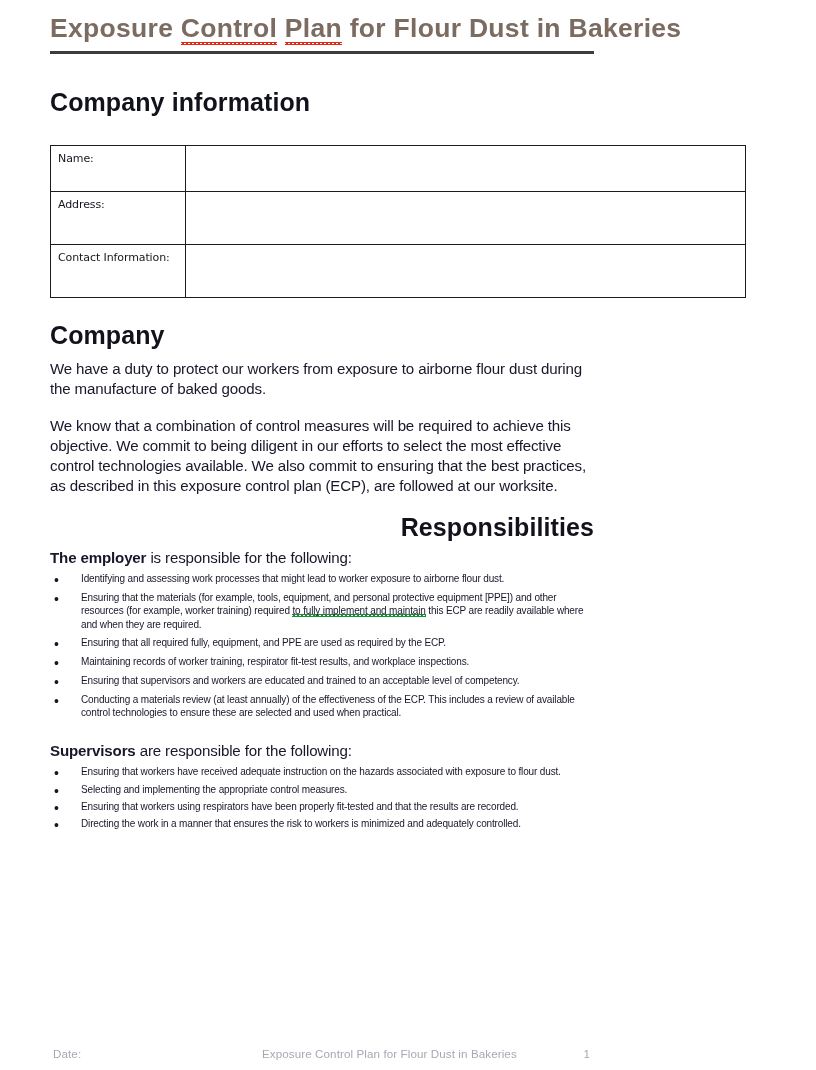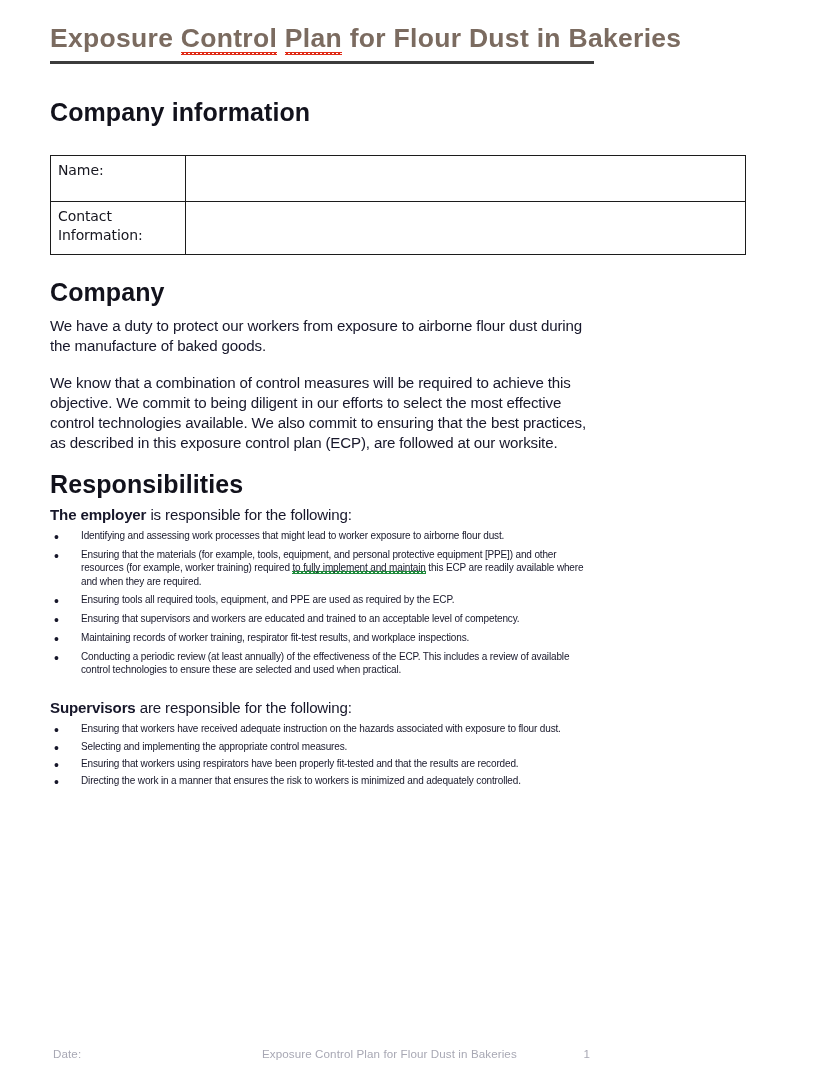--- a/index.html
+++ b/index.html
@@ -15,21 +15,21 @@
     font-family: "Liberation Sans", sans-serif;
     color: #1a1a24;
   }
 
   .page {
     position: absolute;
     left: 0; top: 0;
     width: 644px;
     height: 1070px;
     box-sizing: border-box;
-    padding: 17px 50px;
+    padding: 7px 50px;
   }
 
   
   .doc-title {
     margin: 0;
     padding-top: 6px;
     font-size: 26.5px;
     font-weight: bold;
     letter-spacing: 0.3px;
     line-height: 1.18;
@@ -56,38 +56,38 @@
   h2.section {
     margin: 0;
     font-size: 25px;
     font-weight: bold;
     color: #12121c;
     line-height: 1.25;
     letter-spacing: 0.1px;
   }
   .h-company   { padding-top: 33px; }
   .h-purpose   { padding-top: 22px; }
-  .h-resp      { padding-top: 15px; }
+  .h-resp      { padding-top: 15px; text-align: right; }
 
   
   table.company {
     border-collapse: collapse;
     width: 696px;
     margin-top: 26px;
     table-layout: fixed;
   }
   table.company td {
     border: 1.6px solid #1c1c1c;
     vertical-align: top;
     padding: 5px 7px 0 7px;
   }
   td.lbl {
     width: 120px;
     font-family: "DejaVu Sans", sans-serif;
-    font-size: 14px;
+    font-size: 11px;
     line-height: 1.42;
     color: #16161f;
     letter-spacing: -0.1px;
   }
   td.val { background: #ffffff; }
   tr.r1 td { height: 40px; }
   tr.r2 td { height: 47px; }
   tr.r3 td { height: 47px; }
 
   
@@ -169,43 +169,47 @@
   <div class="title-rule"></div>
 
   <h2 class="section h-company">Company information</h2>
 
   <table class="company">
     <tbody>
       <tr class="r1">
         <td class="lbl">Name:</td>
         <td class="val"></td>
       </tr>
+      <tr class="r2">
+        <td class="lbl">Address:</td>
+        <td class="val"></td>
+      </tr>
       <tr class="r3">
         <td class="lbl">Contact Information:</td>
         <td class="val"></td>
       </tr>
     </tbody>
   </table>
 
   <h2 class="section h-purpose">Company</h2>
   <p class="body p-first">We have a duty to protect our workers from exposure to airborne flour dust during the manufacture of baked goods.</p>
   <p class="body p-gap">We know that a combination of control measures will be required to achieve this objective. We commit to being diligent in our efforts to select the most effective control technologies available. We also commit to ensuring that the best practices, as described in this exposure control plan (ECP), are followed at our worksite.</p>
 
   <h2 class="section h-resp">Responsibilities</h2>
 
   <p class="body lead">
     <b>The employer</b><span> is responsible for the following:</span>
   </p>
   <ul class="bul">
       <li><span>Identifying and assessing work processes that might lead to worker exposure to airborne flour dust.</span></li>
       <li><span>Ensuring that the materials (for example, tools, equipment, and personal protective equipment [PPE]) and other resources (for example, worker training) required </span><span class="sp-green">to fully implement and maintain</span><span> this ECP are readily available where and when they are required.</span></li>
-      <li><span>Ensuring tools all required tools, equipment, and PPE are used as required by the ECP.</span></li>
+      <li><span>Ensuring that all required fully, equipment, and PPE are used as required by the ECP.</span></li>
+      <li><span>Maintaining records of worker training, respirator fit-test results, and workplace inspections.</span></li>
       <li><span>Ensuring that supervisors and workers are educated and trained to an acceptable level of competency.</span></li>
-      <li><span>Maintaining records of worker training, respirator fit-test results, and workplace inspections.</span></li>
-      <li><span>Conducting a periodic review (at least annually) of the effectiveness of the ECP. This includes a review of available control technologies to ensure these are selected and used when practical.</span></li>
+      <li><span>Conducting a materials review (at least annually) of the effectiveness of the ECP. This includes a review of available control technologies to ensure these are selected and used when practical.</span></li>
     </ul>
 
   <p class="body lead2">
     <b>Supervisors</b><span> are responsible for the following:</span>
   </p>
   <ul class="bul tight">
       <li><span>Ensuring that workers have received adequate instruction on the hazards associated with exposure to flour dust.</span></li>
       <li><span>Selecting and implementing the appropriate control measures.</span></li>
       <li><span>Ensuring that workers using respirators have been properly fit-tested and that the results are recorded.</span></li>
       <li><span>Directing the work in a manner that ensures the risk to workers is minimized and adequately controlled.</span></li>

